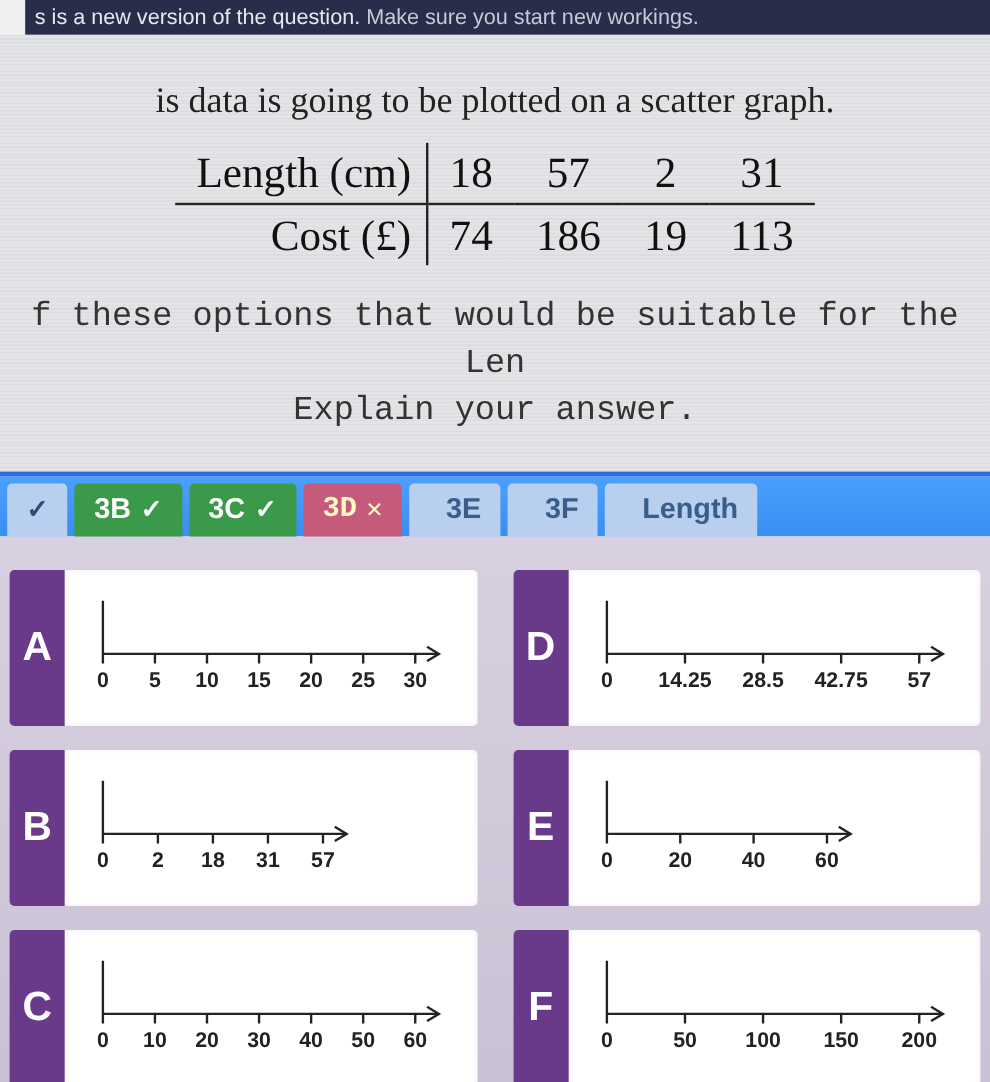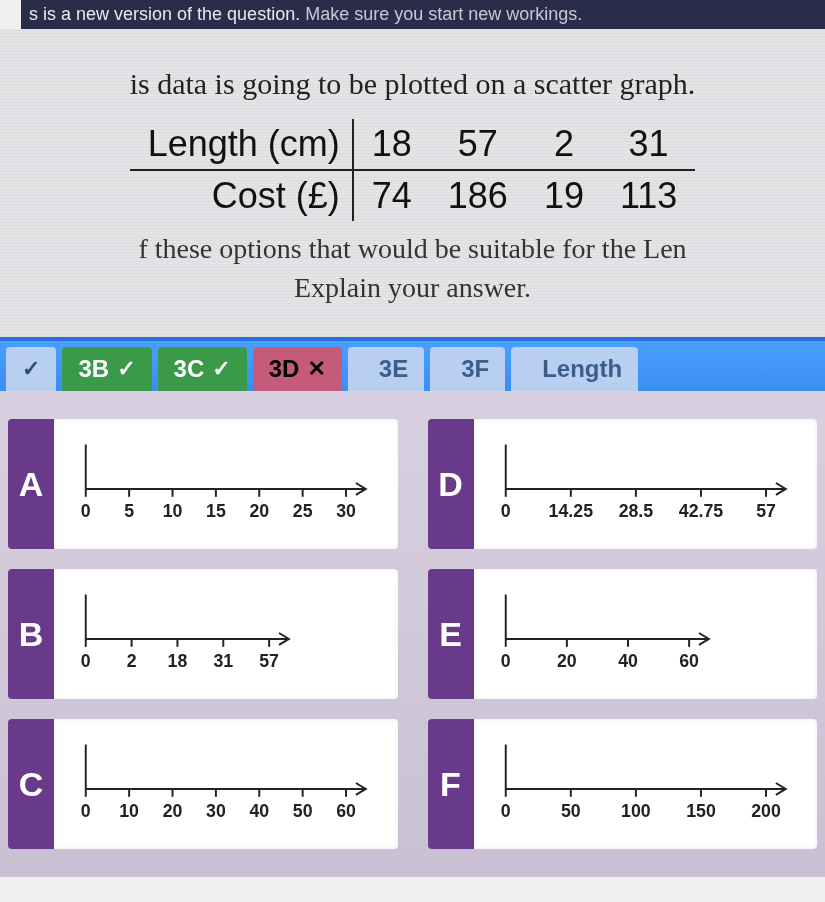--- a/index.html
+++ b/index.html
@@ -1,30 +1,30 @@
 <!DOCTYPE html>
 <html><head>
 <meta charset="utf-8">
 <style>
   * { box-sizing: border-box; margin: 0; padding: 0; }
   body { width: 825px; height: 902px; font-family: Arial, sans-serif; background: #f0f0f0; overflow: hidden; }
   .banner { background: #2a2d4a; color: #c8c8d8; font-size: 18px; padding: 4px 8px; margin-left: 21px; }
   .banner .bold { color: #e8e8f0; font-weight: 500; }
   .question-area { background: #e2e4e6; padding: 30px 8px; background-image: repeating-linear-gradient(0deg, rgba(180,180,190,.15) 0 1px, transparent 1px 3px); }
   .q-text { font-family: Georgia, 'Times New Roman', serif; font-size: 30px; color: #222; text-align: center; margin: 8px 0 18px; }
-  .data-table { margin: 10px auto 8px; border-collapse: collapse; font-family: Liberation Sans, sans-serif; font-size: 36px; color: #111; }
+  .data-table { margin: 10px auto 24px; border-collapse: collapse; font-family: Liberation Serif, serif; font-size: 36px; color: #111; }
   .data-table td { padding: 4px 18px; text-align: center; }
   .data-table .label { border-right: 2px solid #222; text-align: right; padding-right: 12px; }
   .data-table .row1 td { border-bottom: 2px solid #222; }
-  .q-sub { font-family: Liberation Serif, serif; font-size: 28px; color: #333; text-align: center; line-height: 1.4; }
+  .q-sub { font-family: Liberation Mono, monospace; font-size: 28px; color: #333; text-align: center; line-height: 1.4; }
   .tabs-bar { background: linear-gradient(#4aa0ff, #3a8ef0); display: flex; gap: 6px; padding: 6px 6px 0; border-top: 4px solid #2a6edb; }
   .tab { padding: 8px 16px; font-size: 24px; font-weight: bold; border-radius: 4px 4px 0 0; display: flex; align-items: center; gap: 8px; cursor: pointer; }
   .tab.active-tick { background: #b8cff0; color: #2a4d7a; }
   .tab.correct { background: #3a9a4a; color: #ffffff; }
-  .tab.wrong { background: #c55a7a; color: #000000; }
+  .tab.wrong { background: #c55a7a; color: #fef9c3; font-family: Liberation Mono, monospace; }
   .tab.inactive { background: #b8cff0; color: #3a5d8a; padding-left: 31px; }
   .tab .mark { font-size: 22px; }
   .answer-area { background: linear-gradient(#d8d0e0, #cac0d4); padding: 28px 8px; display: grid; grid-template-columns: 1fr 1fr; grid-auto-rows: 130px; gap: 20px 30px; }
   .opt { display: flex; align-items: stretch; }
   .opt-label { background: #6a3a8a; color: #fff; font-size: 34px; font-weight: bold; width: 46px; display: flex; align-items: center; justify-content: center; border-radius: 4px 0 0 4px; }
   .opt-axis { background: #fff; flex: 1; border-radius: 0 4px 4px 0; box-shadow: inset 0 0 4px rgba(0,0,0,.08); position: relative; padding: 12px 14px; }
   svg.axis { width: 100%; height: 100%; }
   .axis-line { stroke: #222; stroke-width: 2; fill: none; }
   .tick-lbl { font-family: Arial, sans-serif; font-size: 18px; font-weight: bold; fill: #222; text-anchor: middle; }
 </style>

